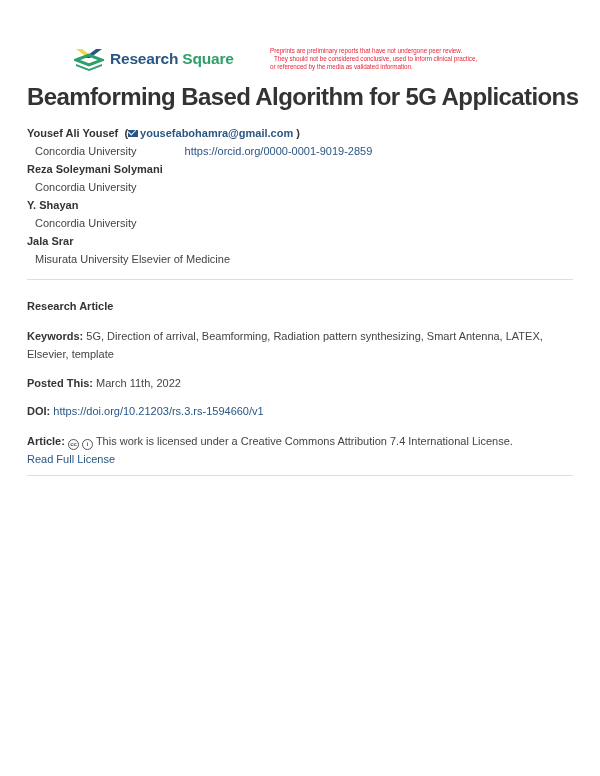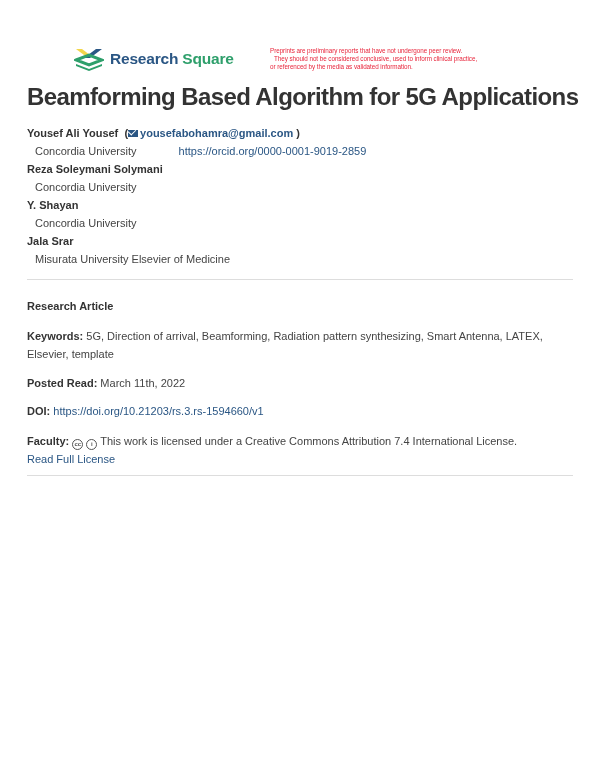--- a/index.html
+++ b/index.html
@@ -16,21 +16,21 @@
     .disclaimer div { white-space: nowrap; }
 
     .title { position: absolute; left: 27px; top: 83px; font-size: 24px; font-weight: bold; color: #333333; letter-spacing: -0.6px; white-space: nowrap; }
 
     .authors { position: absolute; left: 27px; top: 126px; width: 550px; }
     .author-name { font-size: 11px; font-weight: bold; color: #333333; height: 18px; line-height: 15px; white-space: nowrap; }
     .author-name .email { color: #2a5684; font-weight: bold; margin-top: 22px; }
     .author-name .env { display: inline-block; width: 10px; height: 7px; background: #2a5684; position: relative; vertical-align: 0px; margin-right: 2px; }
     .author-name .env::after { content: ""; position: absolute; left: 1px; top: 0; width: 6px; height: 4px; border-left: 1.2px solid #fff; border-bottom: 1.2px solid #fff; transform: rotate(-45deg) translate(0px, -1px); transform-origin: 3px 2px; }
     .affil { font-size: 11px; color: #444444; padding-left: 8px; height: 18px; line-height: 15px; white-space: nowrap; }
-    .affil .orcid { color: #2a5684; margin-left: 10px; padding-left: 29px; }
+    .affil .orcid { color: #2a5684; margin-left: 16px; padding-left: 29px; }
 
     .divider { position: absolute; left: 27px; width: 546px; height: 1px; background: #dddddd; }
 
     .section { position: absolute; left: 27px; width: 548px; font-size: 11px; line-height: 18px; color: #444444; }
     .section .lbl { font-weight: bold; color: #333333; }
     .section a, .link { color: #2a5684; text-decoration: none; text-align: center; }
     .cc { display: inline-block; width: 11px; height: 11px; border: 1px solid #555; border-radius: 50%; font-size: 6px; line-height: 9px; text-align: center; vertical-align: -1px; font-weight: bold; color: #555; }
   </style>
 </head>
 <body>
@@ -76,31 +76,31 @@
 <div class="section" style="top:297px">
   <span class="lbl">Research Article</span>
 </div>
 
 <div class="section" style="top:327px">
   <span class="lbl">Keywords:</span>
   <span>5G, Direction of arrival, Beamforming, Radiation pattern synthesizing, Smart Antenna, LATEX, Elsevier, template</span>
 </div>
 
 <div class="section" style="top:374px">
-  <span class="lbl">Posted Read:</span>
+  <span class="lbl">Posted This:</span>
   <span>March 11th, 2022</span>
 </div>
 
 <div class="section" style="top:402px">
   <span class="lbl">DOI:</span>
   <a>https://doi.org/10.21203/rs.3.rs-1594660/v1</a>
 </div>
 
 <div class="section" style="top:432px">
-  <span class="lbl">Faculty:</span>
+  <span class="lbl">Article:</span>
   <span class="cc">cc</span>
   <span class="cc">i</span>
   <span>This work is licensed under a Creative Commons Attribution 7.4 International License.</span>
   <br>
   <a>Read Full License</a>
 </div>
 
 <div class="divider" style="top:475px"></div>
 
 </body></html>

